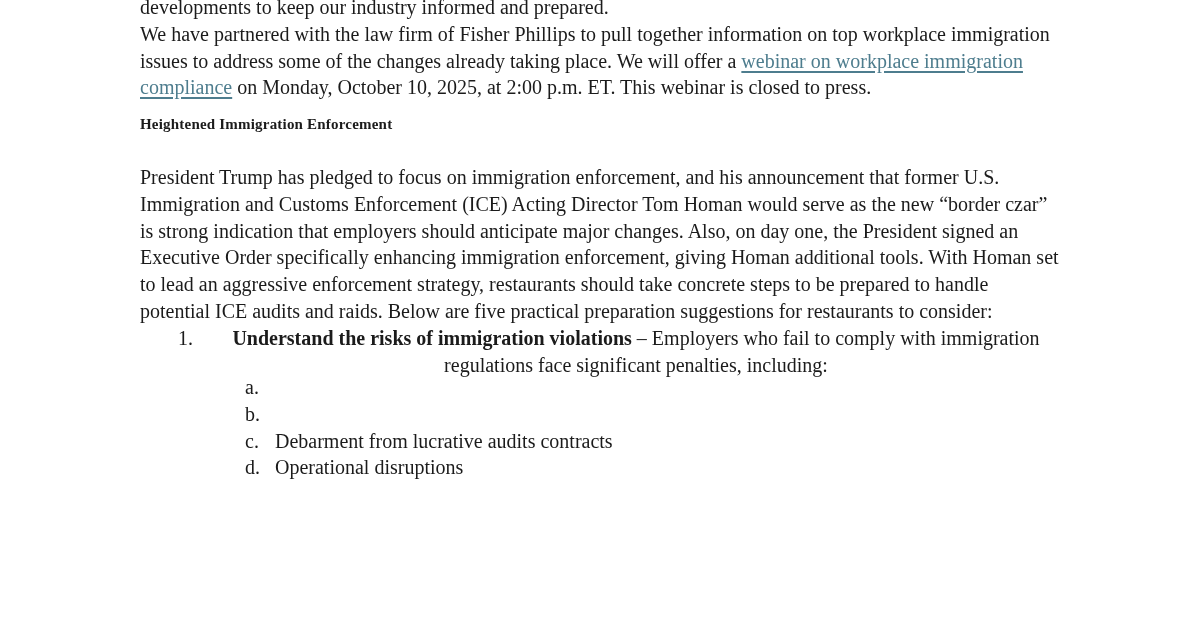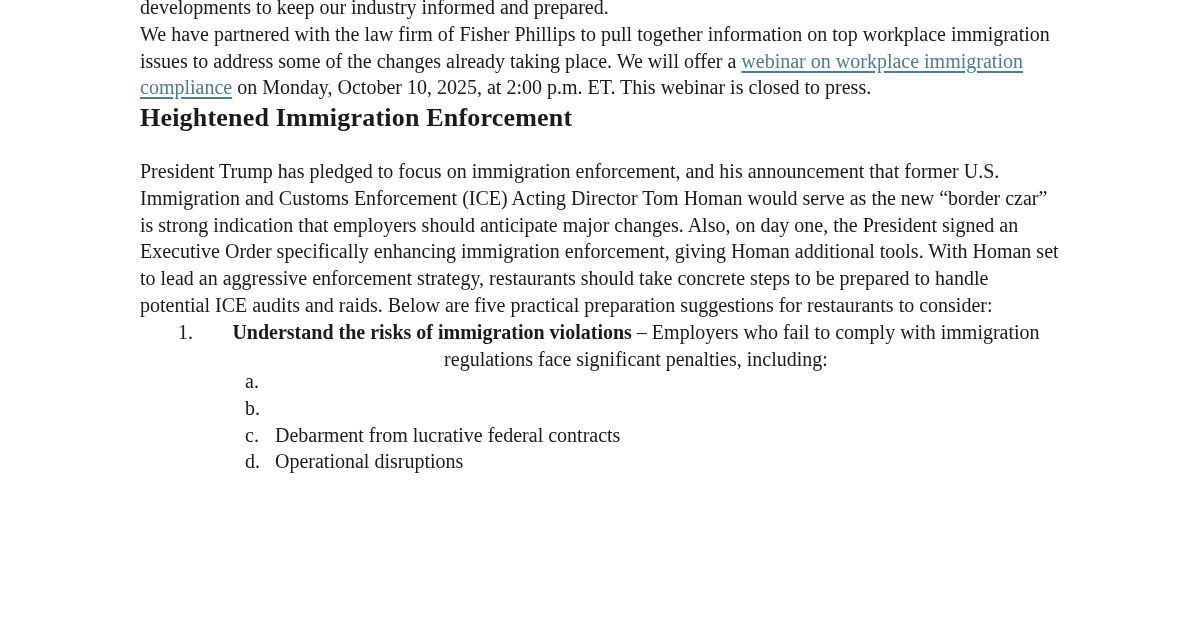--- a/index.html
+++ b/index.html
@@ -22,24 +22,24 @@
       font-size: 20px;
       line-height: 26.8px;
       color: var(--text-color, #1b1b1b);
     }
     .doc p {
       margin: 0;
     }
     .p-clipped   { margin-bottom: 19px; }
     .p-partner   { margin-bottom: 30px; }
     .section-heading {
-      font-size: 26px;
+      font-size: 15px;
       line-height: 26.8px;
       font-weight: bold;
-      margin: 4px 0 26px 0;
+      margin: 10px 0 26px 0;
       letter-spacing: 0.2px;
     }
     .p-enforcement { margin-bottom: 25px; }
     a.doc-link {
       color: var(--link-color, #4e7d8e);
       text-decoration: underline;
       text-underline-offset: 3px;
       cursor: pointer;
     }
     .bold-lead { font-weight: bold; }
@@ -87,21 +87,21 @@
 
     <div class="sub-list">
       <div class="sub-item-row">
         <span class="sub-letter">a.</span>
       </div>
       <div class="sub-item-row">
         <span class="sub-letter">b.</span>
       </div>
       <div class="sub-item-row">
         <span class="sub-letter">c.</span>
-        <span class="sub-text">Debarment from lucrative federal contracts</span>
+        <span class="sub-text">Debarment from lucrative audits contracts</span>
       </div>
       <div class="sub-item-row">
         <span class="sub-letter">d.</span>
         <span class="sub-text">Operational disruptions</span>
       </div>
     </div>
   </div>
 
 </div>
 

